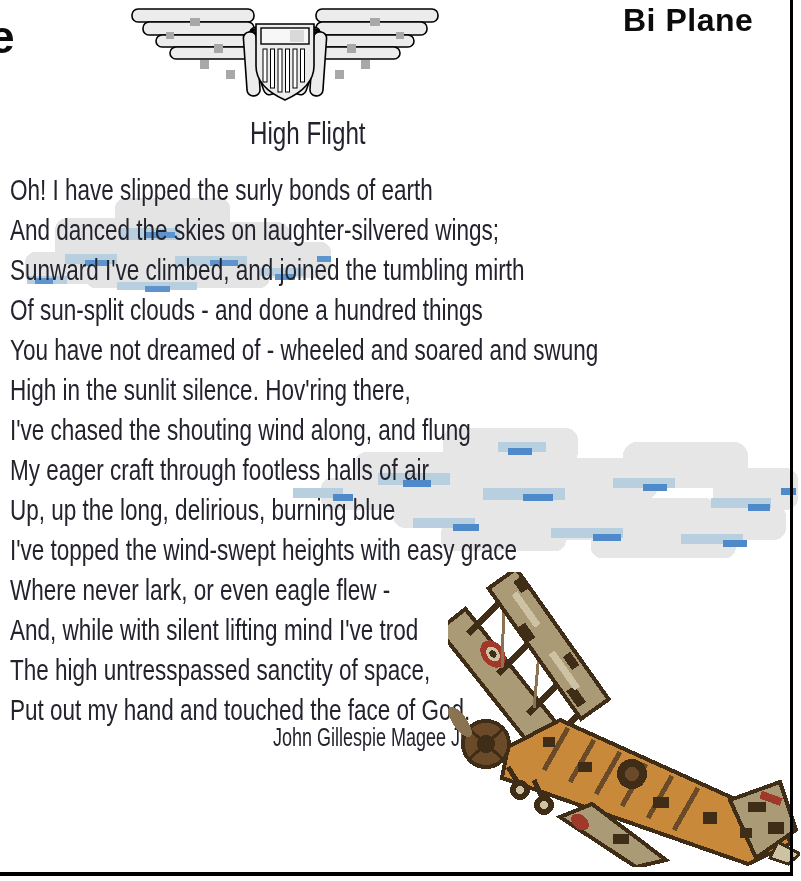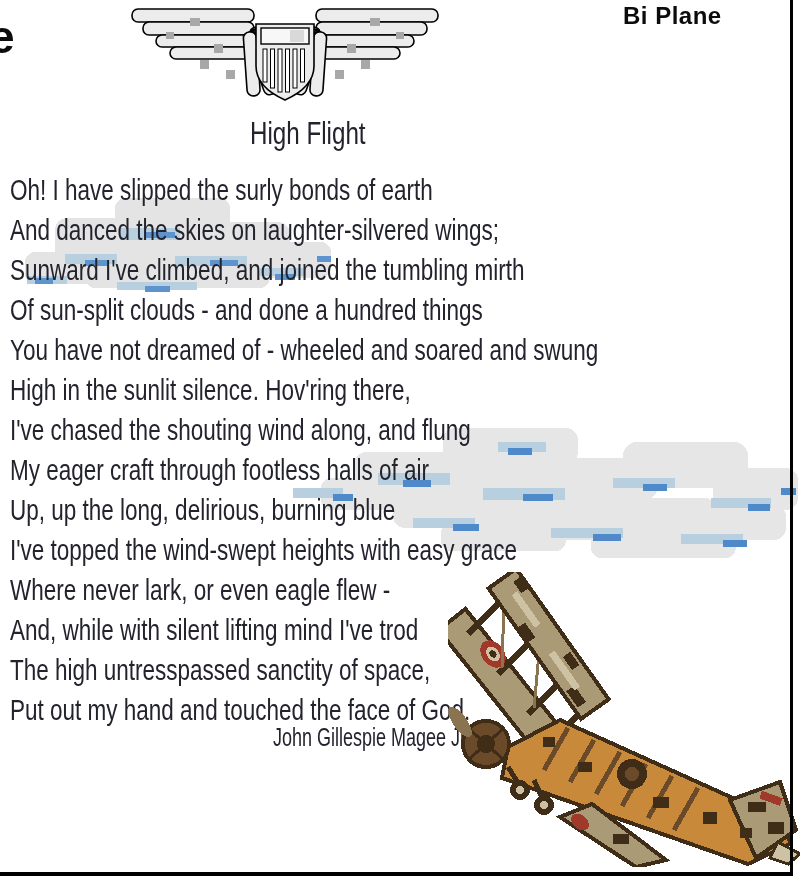--- a/index.html
+++ b/index.html
@@ -11,21 +11,21 @@
   }
   
   .clip-left {
     position:absolute; left:-11px; top:10px;
     font-weight:bold; font-size:46px; color:#0c0c0c;
     font-family:"Liberation Sans", sans-serif;
   }
   
   .brand {
     position:absolute; left:623px; top:2px;
-    font-weight:bold; font-size:24px; color:#0c0c0c;
+    font-weight:bold; font-size:32px; color:#0c0c0c;
     letter-spacing:0.5px; white-space:nowrap;
   }
   
   .emblem { position:absolute; left:130px; top:4px; width:310px; height:102px; }
   
   .title {
     position:absolute; left:250px; top:116px;
     font-size:31px; color:#23232e; white-space:nowrap;
     transform:scaleX(0.78); transform-origin:0 0;
   }

